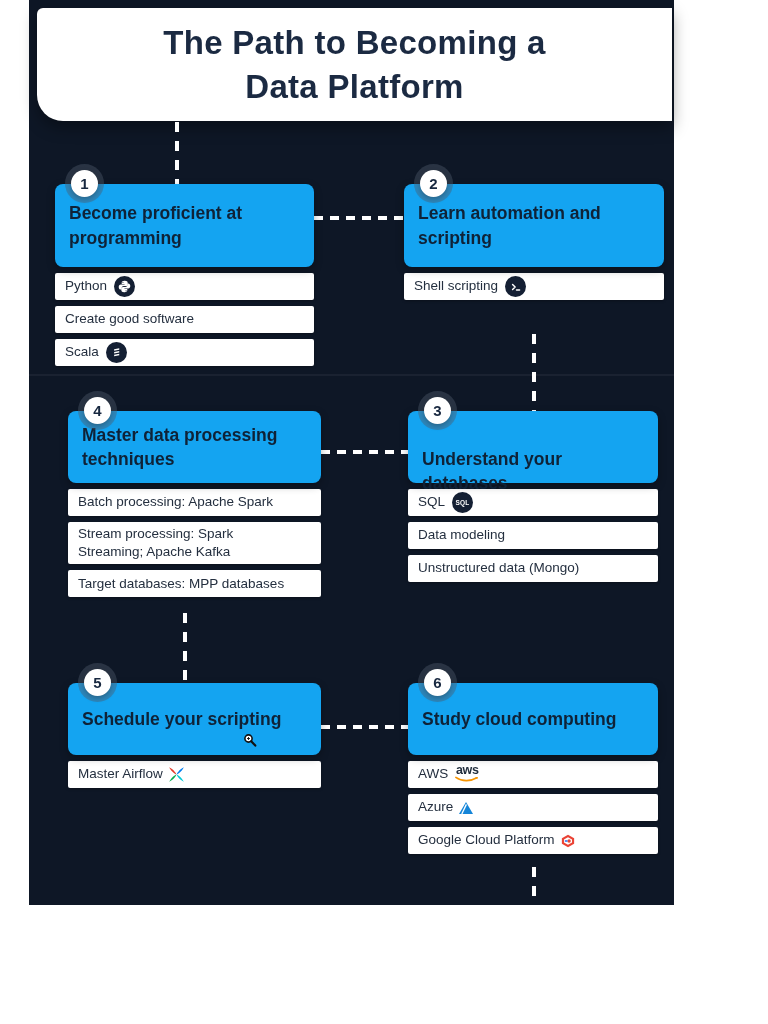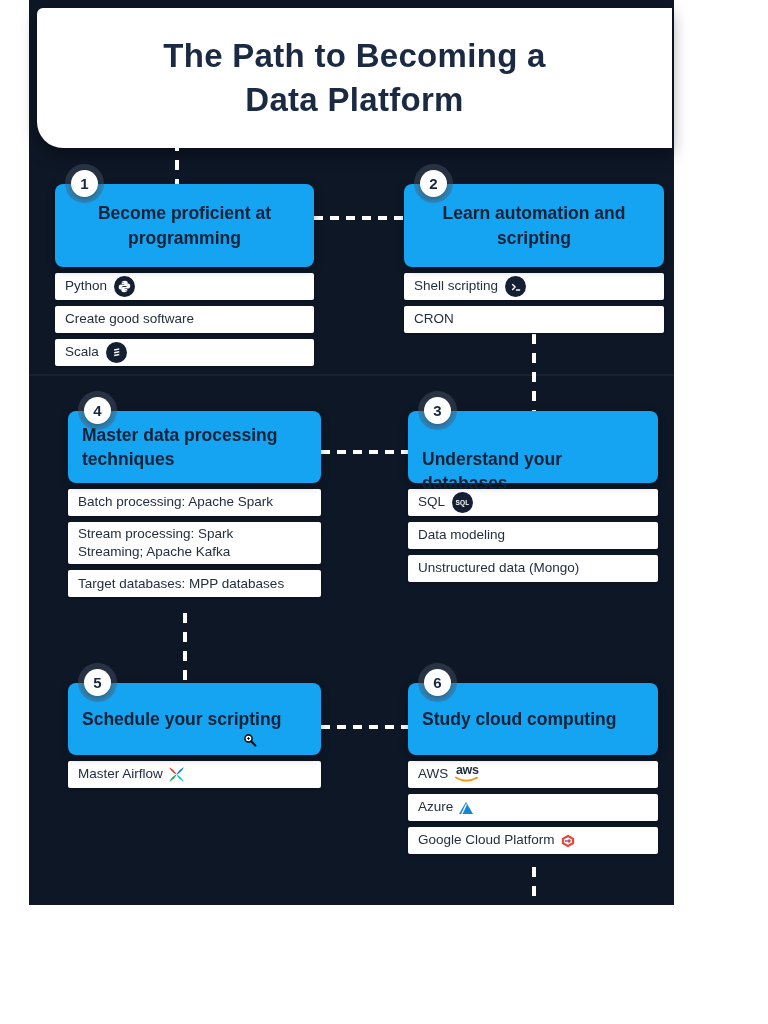--- a/index.html
+++ b/index.html
@@ -1,20 +1,20 @@
 <!DOCTYPE html>
 <html><head>
 <meta charset="utf-8">
 <style>
   html,body{margin:0;padding:0;background:#fff;}
   .page{position:relative;width:768px;height:1024px;background:#ffffff;overflow:hidden;
         font-family:"Liberation Sans",sans-serif;}
   .panel{position:absolute;left:29px;top:0;width:645px;height:905px;background:#0e1726;}
   .panel-seam{position:absolute;left:29px;top:374px;width:645px;height:2px;background:rgba(255,255,255,.05);}
-  .title-card{position:absolute;left:37px;top:8px;width:635px;height:140px;background:#fff;
+  .title-card{position:absolute;left:37px;top:8px;width:635px;height:113px;background:#fff;
         border-radius:6px 0 0 26px;box-shadow:0 6px 16px rgba(0,0,0,.38);
         display:flex;flex-direction:column;align-items:center;justify-content:center;}
   .title-line{font-size:33px;font-weight:bold;color:#1b2a42;line-height:1.32;letter-spacing:.3px;}
 
   
   .connector{position:absolute;}
   .v{width:4px;background-image:repeating-linear-gradient(180deg,#fff 0,#fff 10px,transparent 10px,transparent 19px);}
   .h{height:4px;background-image:repeating-linear-gradient(90deg,#fff 0,#fff 9px,transparent 9px,transparent 16px);}
   .c-title{left:175px;top:122px;height:62px;}
   .c-12{left:314px;top:216px;width:90px;}
@@ -27,21 +27,21 @@
   
   .step{position:absolute;}
   .s1{left:55px;top:184px;width:259px;}
   .s2{left:404px;top:184px;width:260px;}
   .s3{left:408px;top:411px;width:250px;}
   .s4{left:68px;top:411px;width:253px;}
   .s5{left:68px;top:683px;width:253px;}
   .s6{left:408px;top:683px;width:250px;}
   .step-head{position:relative;background:#14a4f1;border-radius:8px;display:flex;align-items:center;
         padding:0 14px;box-shadow:0 3px 8px rgba(0,0,0,.3);box-sizing:border-box;}
-  .s1 .step-head,.s2 .step-head{height:83px;text-align:center;}
+  .s1 .step-head,.s2 .step-head{height:83px;}
   .s3 .step-head,.s4 .step-head,.s5 .step-head,.s6 .step-head{height:72px;}
   .step-head h2{font-size:17.5px;font-weight:bold;color:#0f2237;line-height:1.38;margin:0;}
   .s3 h2{max-width:170px;margin-top:48px;}
   .badge{position:absolute;left:16px;top:-14px;width:27px;height:27px;border-radius:50%;background:#fff;
         display:flex;align-items:center;justify-content:center;font-weight:bold;font-size:15px;color:#17273f;
         box-shadow:0 0 0 6px rgba(78,90,108,.42),0 2px 5px rgba(0,0,0,.35);z-index:2;}
   .row{min-height:27px;background:#fff;border-radius:2px;margin-top:6px;display:flex;align-items:center;
         padding:3px 10px;box-sizing:border-box;font-size:13.5px;color:#242f3f;box-shadow:0 1px 3px rgba(0,0,0,.3);}
   .row .label{line-height:1.35;}
   .row .wrap2{max-width:185px;}
@@ -115,23 +115,20 @@
     </header>
     <div class="row">
       <span class="label">Shell scripting</span>
       <span class="icon-circle">
         <svg viewBox="0 0 14 14" width="12" height="12">
           <path d="M3 4l3 3-3 3" stroke="#fff" stroke-width="1.7" fill="none" stroke-linecap="round" stroke-linejoin="round"></path>
           <path d="M7.6 10.6h3.6" stroke="#fff" stroke-width="1.7" stroke-linecap="round"></path>
         </svg>
       </span>
     </div>
-    <div class="row">
-      <span class="label">CRON</span>
-    </div>
   </section>
 
   <section class="step s3">
     <div class="badge">
       <span>3</span>
     </div>
     <header class="step-head">
       <h2>Understand your databases</h2>
     </header>
     <div class="row">

